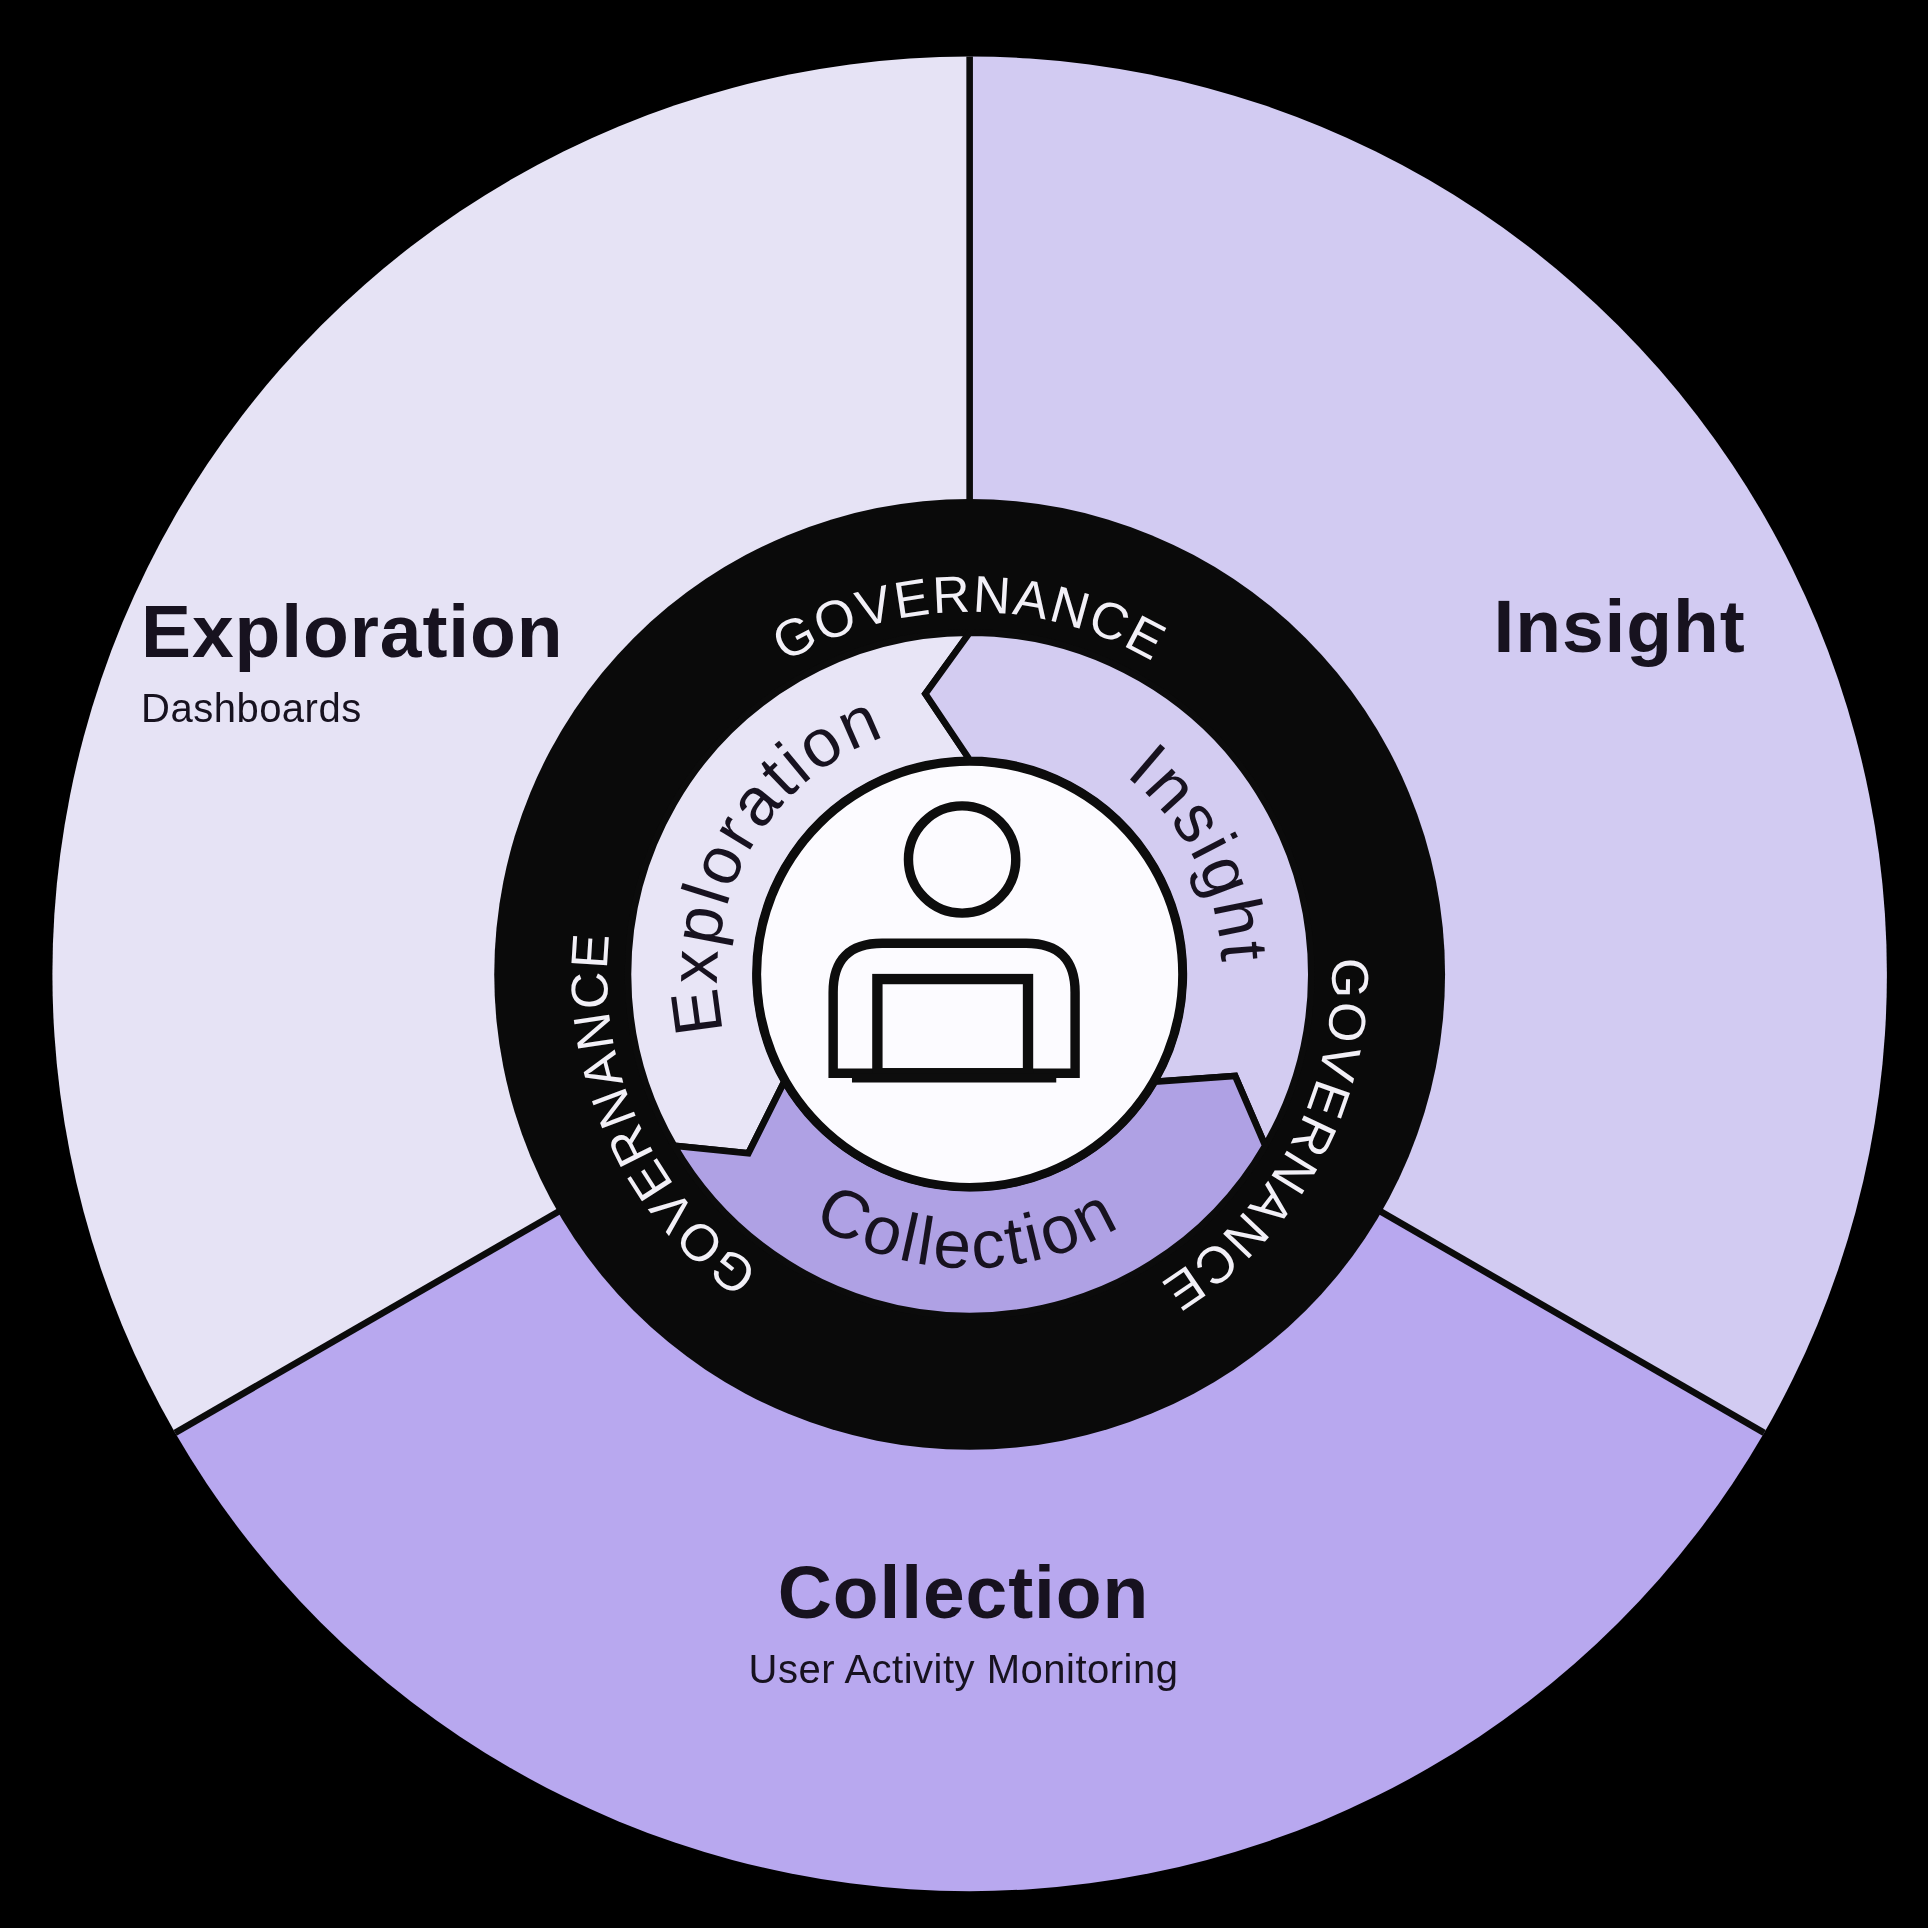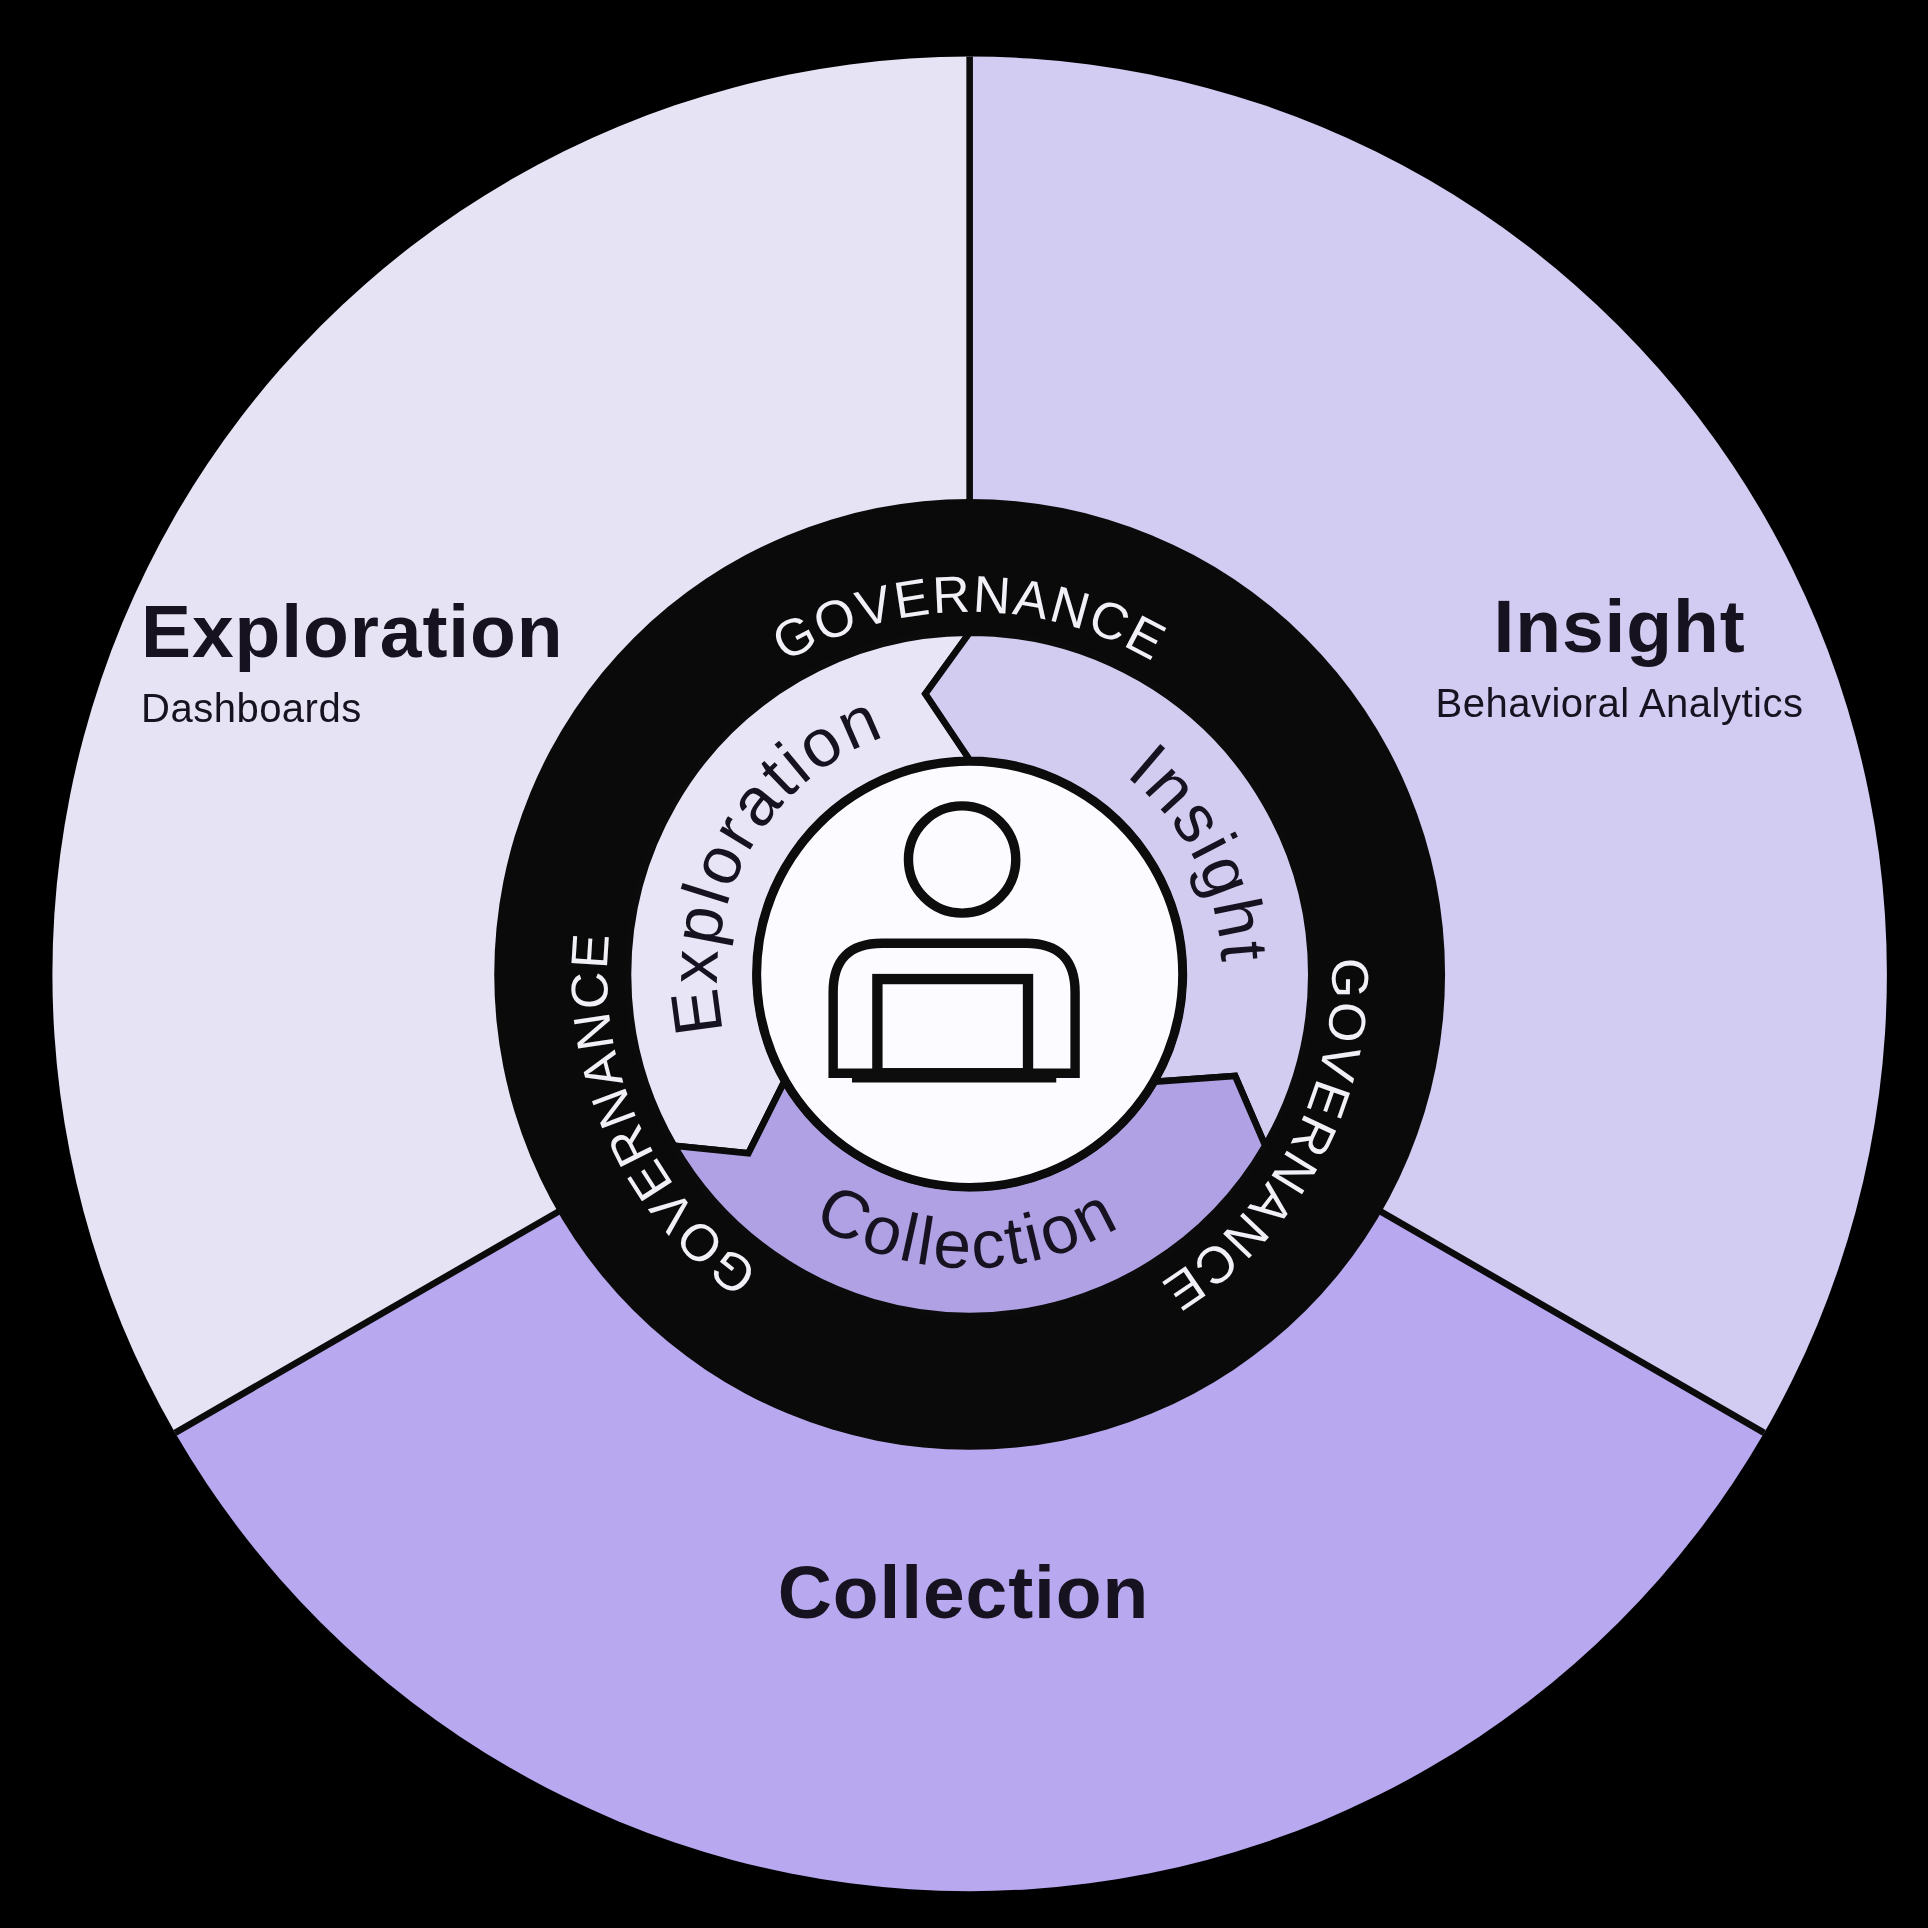--- a/index.html
+++ b/index.html
@@ -86,21 +86,21 @@
     </text>
   </svg>
 
   <div class="label-block align-left" style="left:141px;top:591px;width:490px;">
     <div class="seg-title">Exploration</div>
     <div class="seg-sub">Dashboards</div>
   </div>
 
   <div class="label-block align-center" style="left:1384px;top:586px;width:471px;">
     <div class="seg-title">Insight</div>
-    <div class="seg-sub" style="width:405px;margin-left:auto;margin-right:auto;">Behavioral Analytics</div>
   </div>
 
   <div class="label-block align-center" style="left:540px;top:1552px;width:847px;">
     <div class="seg-title">Collection</div>
+    <div class="seg-sub">User Activity Monitoring</div>
   </div>
 
 </div>
 
 
 </body></html>

